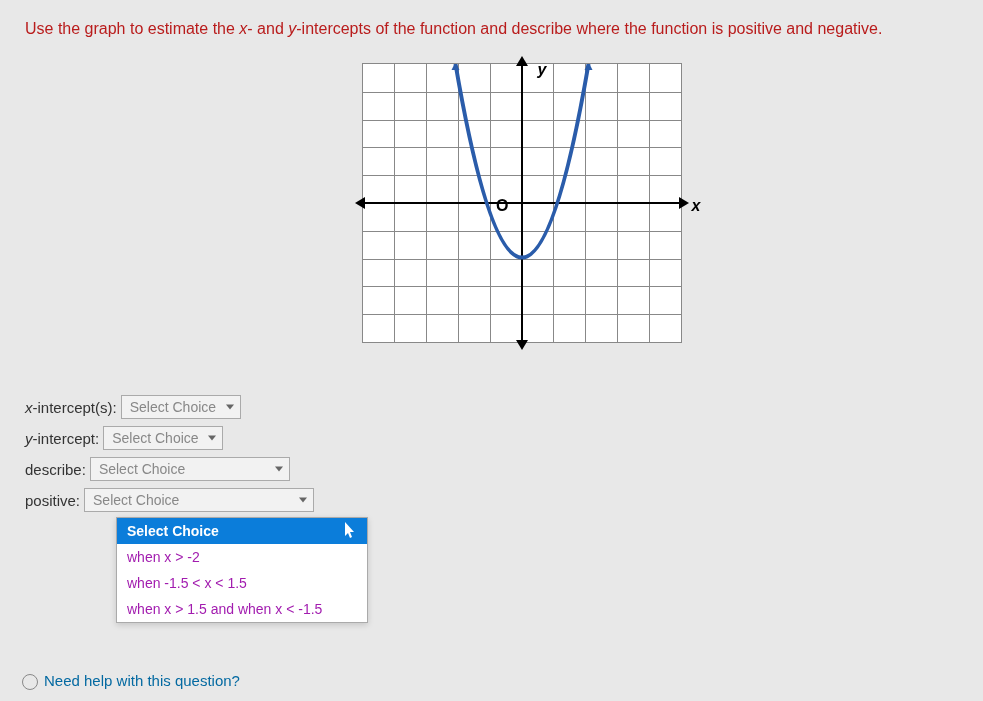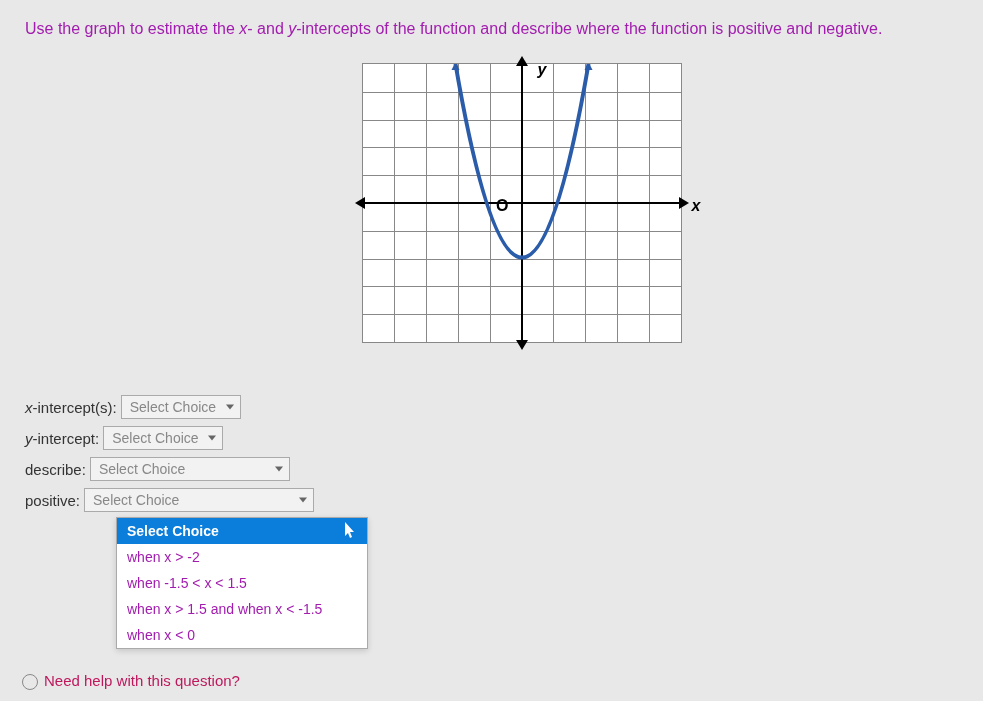--- a/index.html
+++ b/index.html
@@ -7,21 +7,21 @@
       font-family: Arial, sans-serif;
       background: #e8e8e8;
       padding: 20px 25px;
       width: 983px;
       height: 701px;
       color: #222;
       position: relative;
     }
     .question-text {
       font-size: 16px;
-      color: #a21caf;
+      color: #b91c1c;
       margin-bottom: 25px;
     }
     .italic { font-style: italic; }
     .content-area {
       position: relative;
       display: flex;
       justify-content: center;
       margin-bottom: 50px;
     }
     .graph-container {
@@ -119,21 +119,21 @@
       position: absolute;
       right: 10px;
       top: 4px;
       font-size: 14px;
       color: #fff;
     }
     .help-link {
       position: absolute;
       left: 44px;
       top: 672px;
-      color: #be185d;
+      color: #0369a1;
       font-size: 15px;
     }
     .help-circle {
       position: absolute;
       left: 22px;
       top: 674px;
       width: 16px;
       height: 16px;
       border: 1.5px solid #888;
       border-radius: 50%;
@@ -216,18 +216,17 @@
       <span>Select Choice</span>
       <span class="cursor-arrow">
         <svg width="12" height="16" viewBox="0 0 12 16">
             <path d="M0 0 L0 14 L3 11 L5 16 L7 15 L5 10 L9 10 Z" fill="#fff"></path>
           </svg>
       </span>
     </div>
     <div class="dropdown-option">when x &gt; -2</div>
     <div class="dropdown-option">when -1.5 &lt; x &lt; 1.5</div>
     <div class="dropdown-option">when x &gt; 1.5 and when x &lt; -1.5</div>
-    <div class="dropdown-option">when x &lt; 0</div>
   </div>
 </div>
 
 <div class="help-circle"></div>
 <div class="help-link">Need help with this question?</div>
 
 </body></html>

